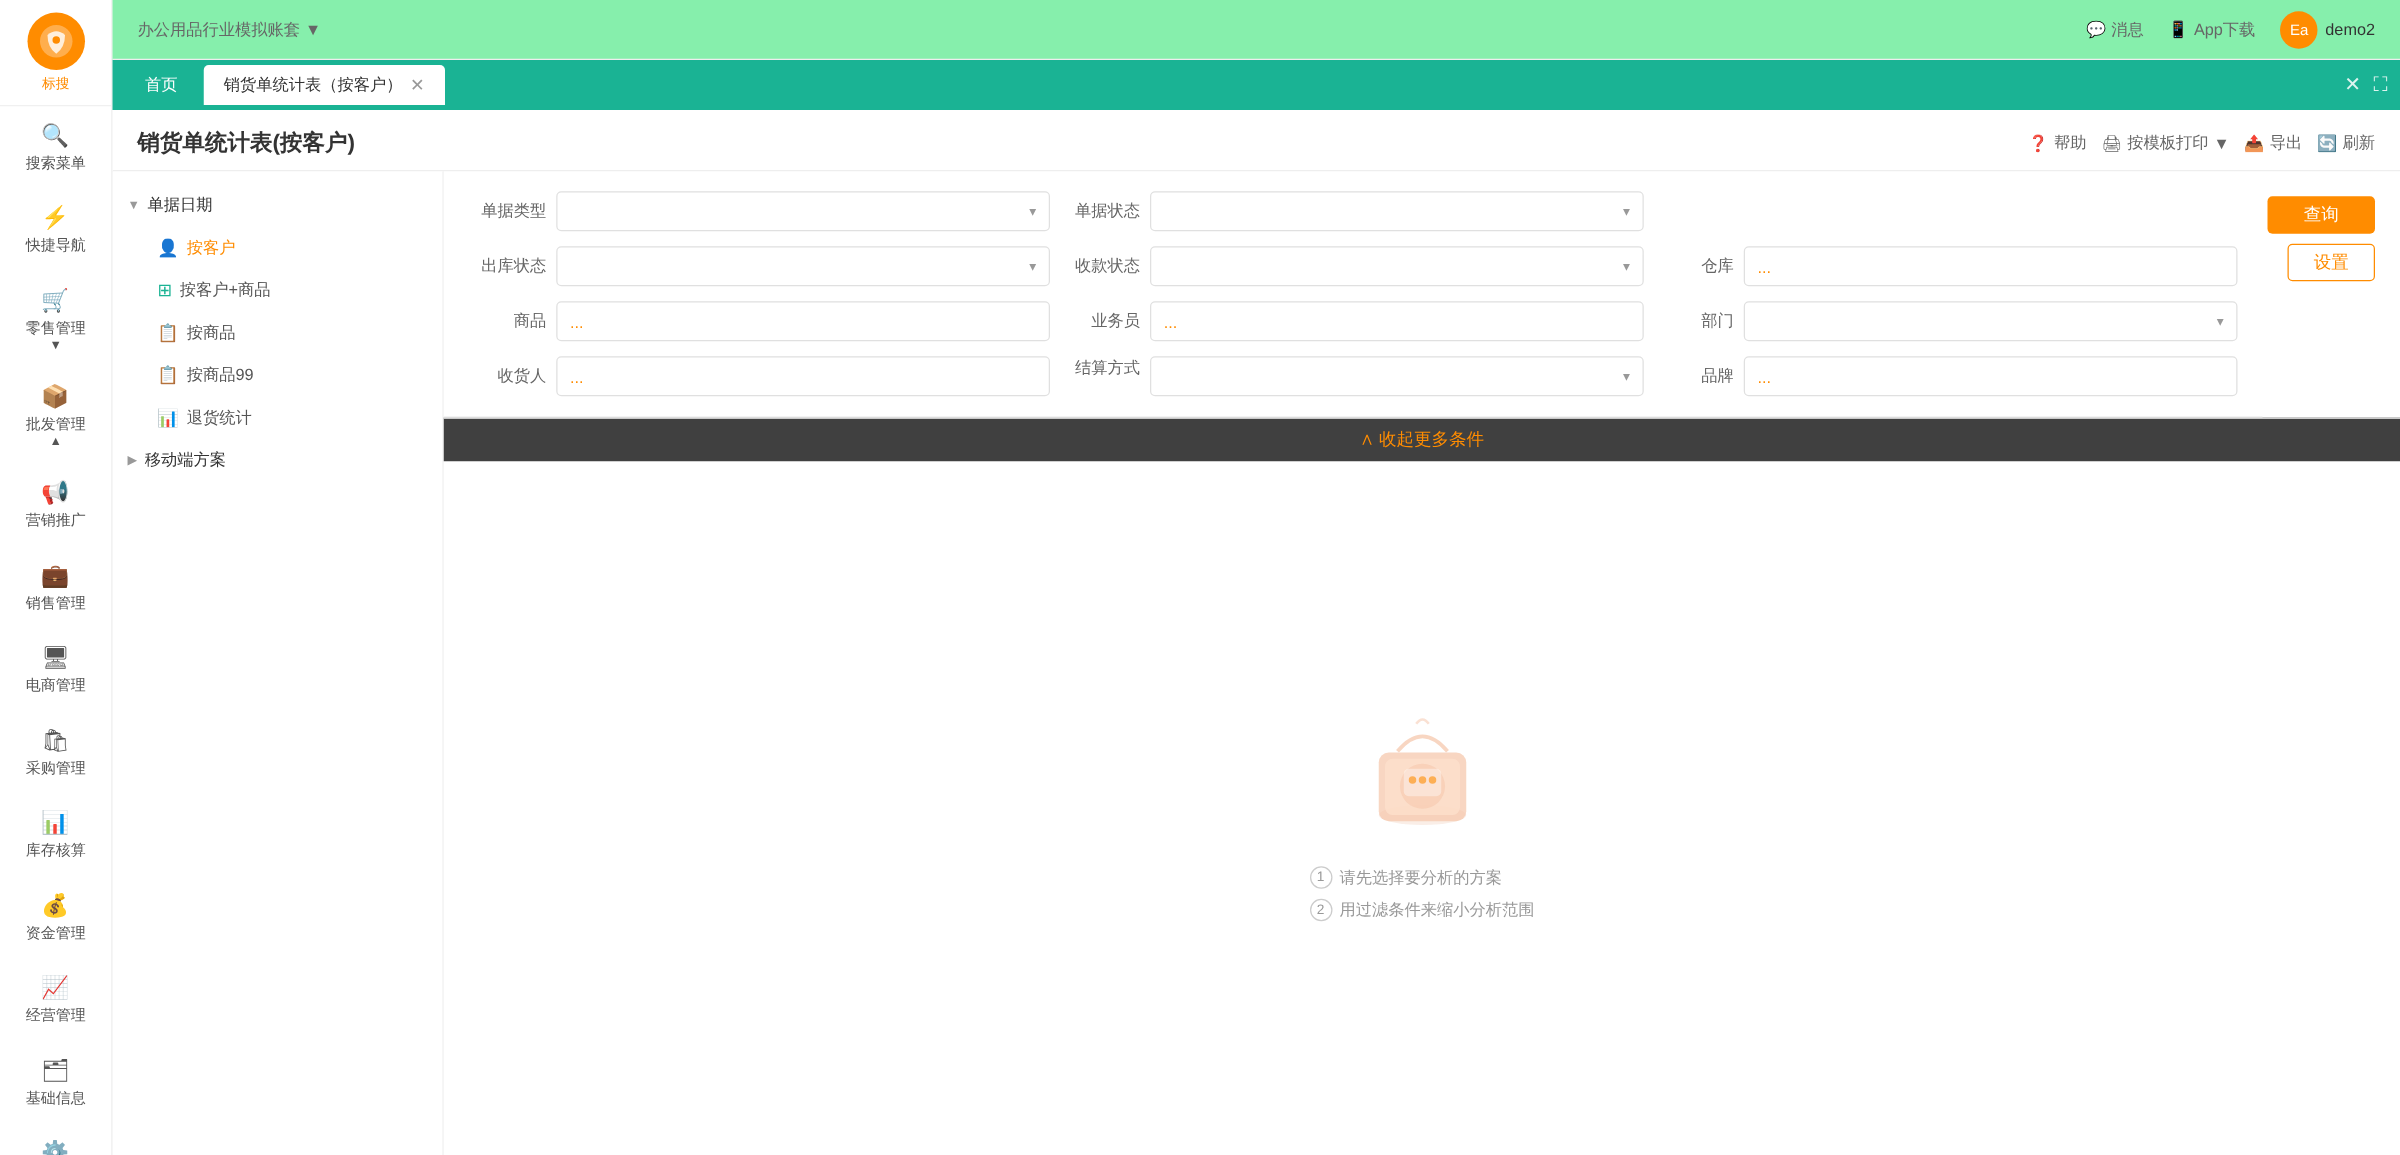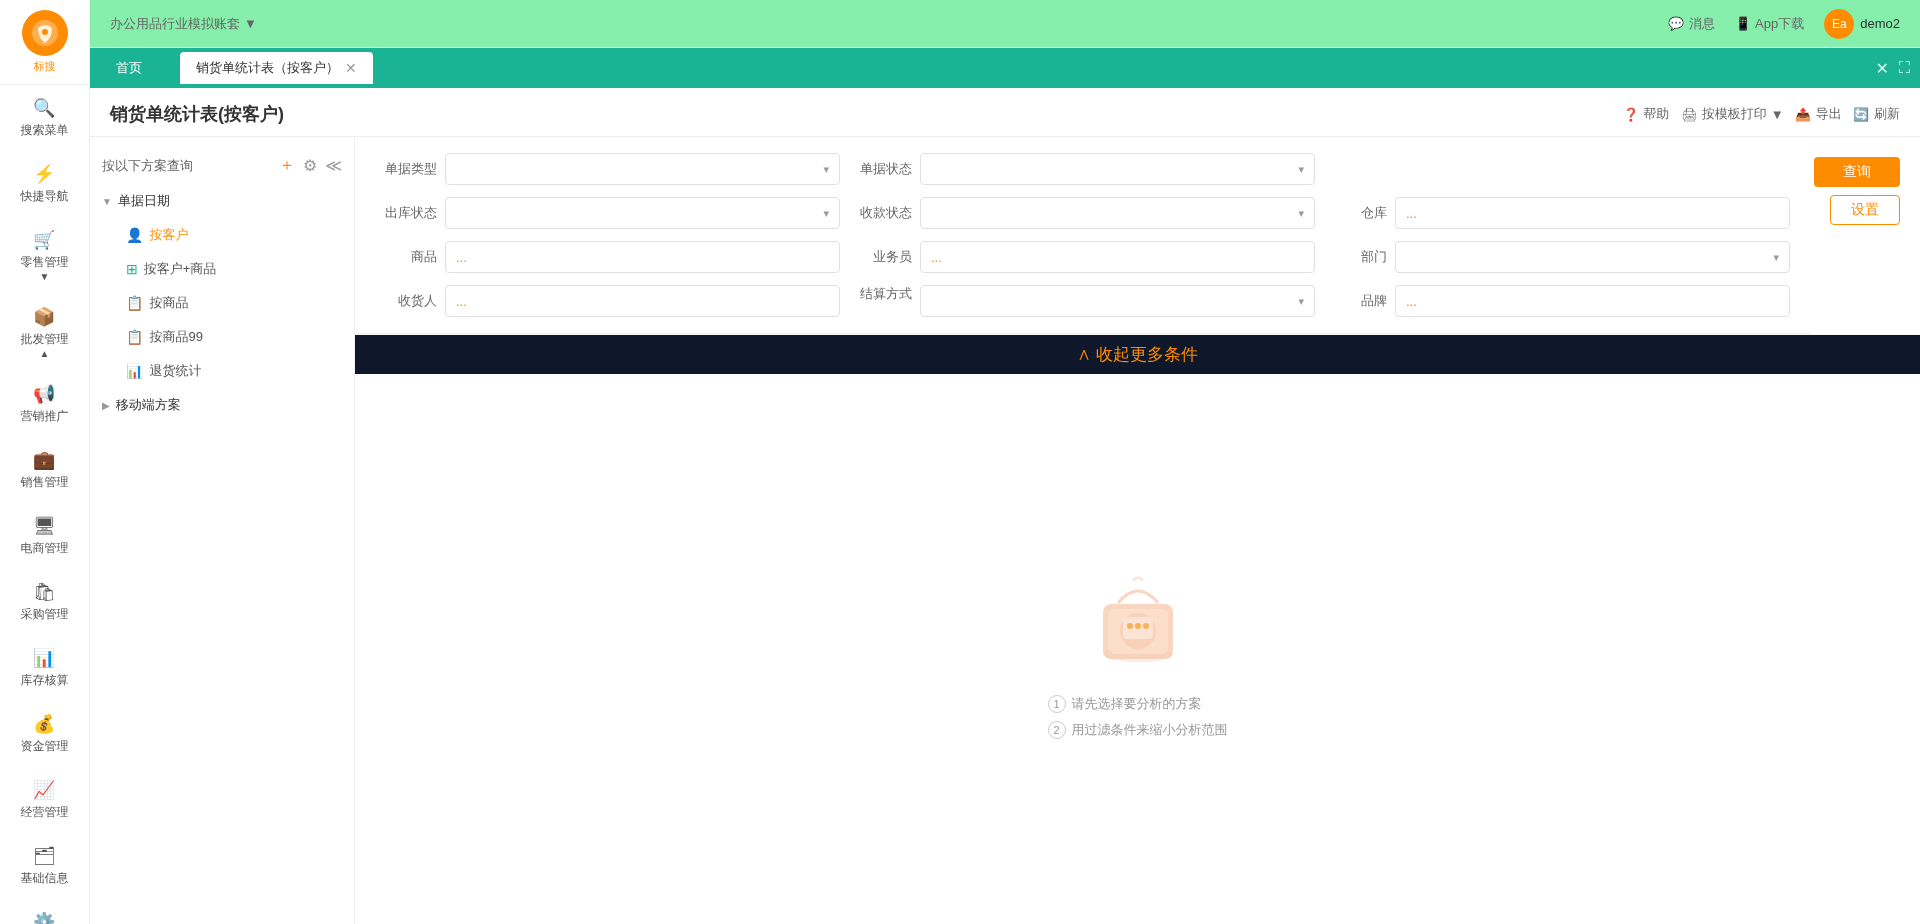--- a/index.html
+++ b/index.html
@@ -20,21 +20,21 @@
     
     .top-header { height: 48px; background: #86efac; border-bottom: 1px solid #eee; display: flex; align-items: center; justify-content: space-between; padding: 0 20px; flex-shrink: 0; }
     .header-left { display: flex; align-items: center; gap: 8px; }
     .header-dropdown { display: flex; align-items: center; gap: 4px; color: #666; font-size: 13px; cursor: pointer; }
     .header-right { display: flex; align-items: center; gap: 20px; }
     .header-btn { display: flex; align-items: center; gap: 4px; color: #666; font-size: 13px; cursor: pointer; }
     .user-avatar { width: 30px; height: 30px; border-radius: 50%; background: #ff8c00; display: flex; align-items: center; justify-content: center; color: #fff; font-size: 12px; text-align: center; }
     .user-name { color: #333; font-size: 13px; cursor: pointer; }
 
     
-    .tab-bar { height: 40px; background: #1ab394; display: flex; align-items: center; padding: 0 10px; gap: 22px; flex-shrink: 0; }
+    .tab-bar { height: 40px; background: #1ab394; display: flex; align-items: center; padding: 0 10px; gap: 5px; flex-shrink: 0; }
     .tab-item { height: 32px; padding: 0 16px; display: flex; align-items: center; gap: 6px; border-radius: 4px 4px 0 0; cursor: pointer; font-size: 13px; color: rgba(255,255,255,0.85); }
     .tab-item.active { background: #fff; color: #333; border-radius: 4px 4px 0 0; }
     .tab-item .tab-close { color: #999; font-size: 14px; line-height: 1; cursor: pointer; }
     .tab-item.home { background: transparent; color: #fff; }
     .tab-bar-right { margin-left: auto; display: flex; align-items: center; gap: 10px; }
     .tab-bar-icon { color: rgba(255,255,255,0.85); cursor: pointer; font-size: 16px; }
 
     
     .page-content { flex: 1; display: flex; flex-direction: column; background: #f5f5f5; overflow: hidden; }
 
@@ -70,21 +70,21 @@
     .filter-area { padding: 16px 20px; border-bottom: 1px solid #f0f0f0; }
     .date-tab { padding: 2px 8px; font-size: 12px; color: #666; cursor: pointer; border-radius: 2px; }
     .date-tab.active { background: #ff8c00; color: #fff; border-radius: 10px; padding: 2px 10px; }
     .f-label { width: 70px; text-align: right; color: #666; font-size: 13px; padding-right: 8px; flex-shrink: 0; }
 
     .sel-box { width: 100%; height: 32px; border: 1px solid #e0e0e0; border-radius: 4px; padding: 0 10px; display: flex; align-items: center; justify-content: space-between; cursor: pointer; background: #fff; font-size: 13px; color: #bbb; }
     .sel-box .dots { color: #ff8c00; }
     .sel-box .chv { color: #999; font-size: 11px; }
 
     
-    .collapse-bar { text-align: center; padding: 8px; color: #ff8c00; font-size: 17px; cursor: pointer; background: #0f172a; border-top: 1px solid #f5f5f5; }
+    .collapse-bar { text-align: center; padding: 8px; color: #ff8c00; font-size: 14px; cursor: pointer; background: #404040; border-top: 1px solid #f5f5f5; }
     .btn-query { background: #ff8c00; color: #fff; border: none; border-radius: 4px; padding: 6px 24px; font-size: 14px; cursor: pointer; }
     .btn-setting { background: #fff; color: #ff8c00; border: 1px solid #ff8c00; border-radius: 4px; padding: 5px 20px; font-size: 14px; cursor: pointer; margin-left: 16px; }
 
     
     .empty-state { flex: 1; display: flex; flex-direction: column; align-items: center; justify-content: center; gap: 16px; }
     .empty-tips { display: flex; flex-direction: column; gap: 8px; }
     .empty-tip { display: flex; align-items: center; gap: 6px; color: #999; font-size: 13px; }
     .tip-num { width: 18px; height: 18px; border-radius: 50%; border: 1px solid #ccc; display: flex; align-items: center; justify-content: center; font-size: 11px; color: #999; }
 
     .filter-wrapper { position: relative; padding-right: 110px; }
@@ -223,28 +223,20 @@
         <div class="action-btn">
           <span>🔄</span>
           <span>刷新</span>
         </div>
       </div>
     </div>
 
     <div class="content-body">
 
       <div class="left-panel">
-        <div class="panel-header">
-          <span class="panel-title">按以下方案查询</span>
-          <div class="panel-actions">
-            <span class="panel-btn orange">＋</span>
-            <span class="panel-btn">⚙</span>
-            <span class="panel-btn">≪</span>
-          </div>
-        </div>
         <div class="scheme-group">
           <div class="scheme-category">
             <span class="arrow">▼</span>
             <span>单据日期</span>
           </div>
           <div class="scheme-item active">
             <span class="item-icon">👤</span>
             <span>按客户</span>
           </div>
           <div class="scheme-item">

